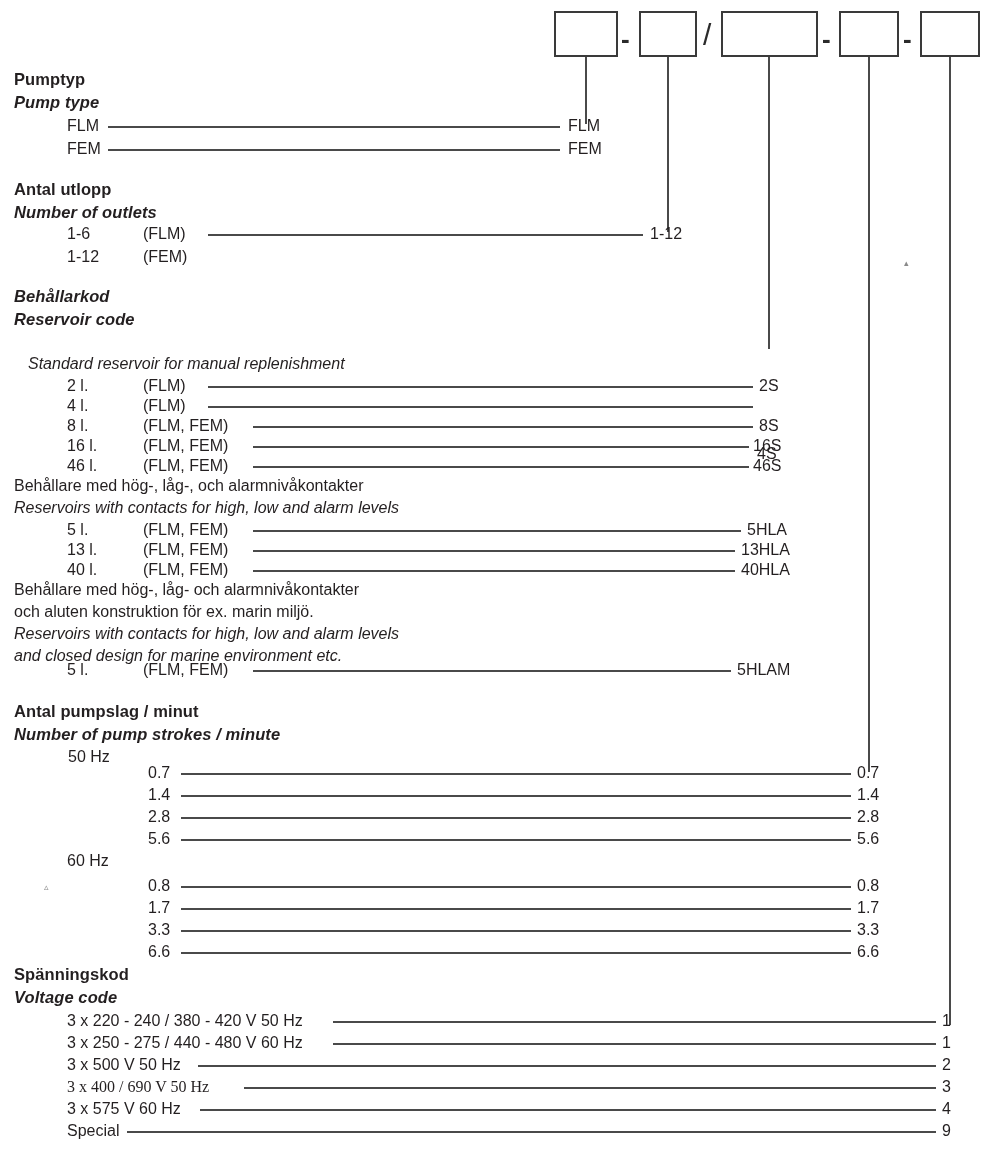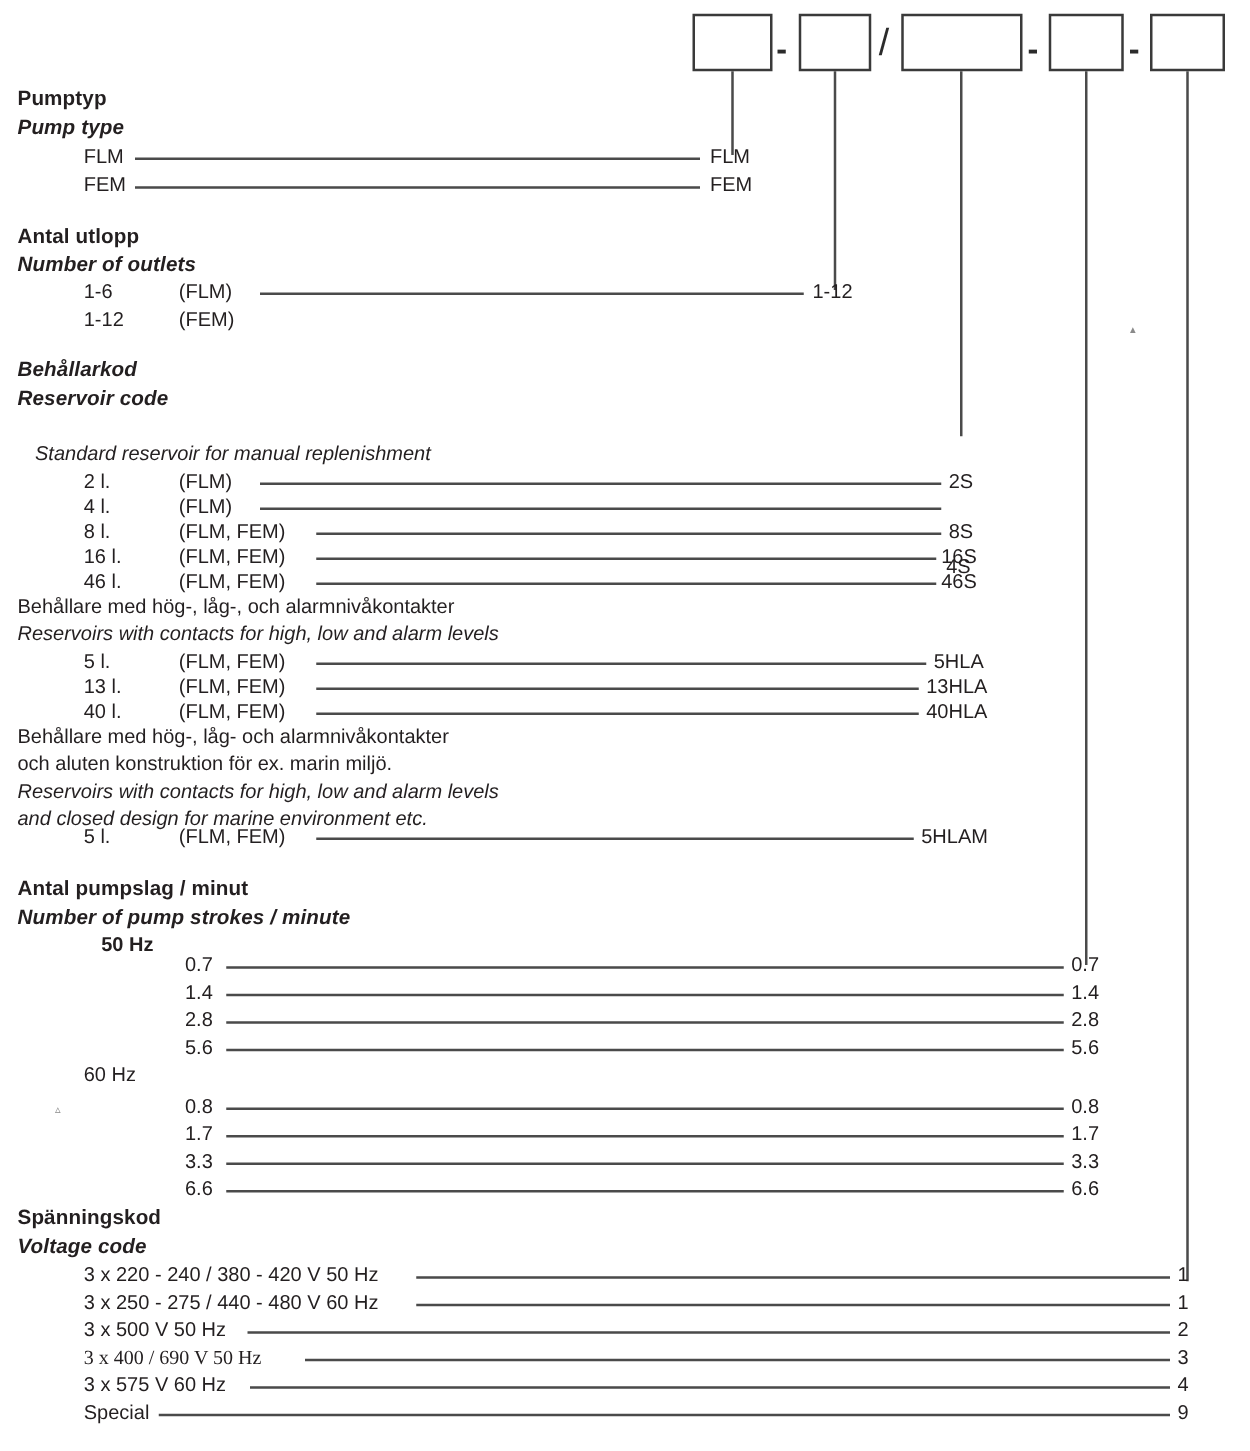--- a/index.html
+++ b/index.html
@@ -147,21 +147,21 @@
   <div class="t sub-en" style="left:14px;top:648px;">and closed design for marine environment etc.</div>
 
   <div class="t item" style="left:67px;top:662px;">5 l.</div>
   <div class="t item" style="left:143px;top:662px;">(FLM, FEM)</div>
   <div class="hline" style="left:253px;top:670px;width:478px;"></div>
   <div class="t code" style="left:737px;top:662px;">5HLAM</div>
 
   <div class="t hd-sv" style="left:14px;top:703px;">Antal pumpslag / minut</div>
   <div class="t hd-en" style="left:14px;top:726px;font-style:italic;">Number of pump strokes / minute</div>
 
-  <div class="t item" style="left:81px;top:749px;font-weight:bold;">50 Hz</div>
+  <div class="t item" style="left:68px;top:749px;">50 Hz</div>
 
   <div class="t item" style="left:148px;top:765px;">0.7</div>
   <div class="hline" style="left:181px;top:773px;width:670px;"></div>
   <div class="t code" style="left:857px;top:765px;">0.7</div>
 
   <div class="t item" style="left:148px;top:787px;">1.4</div>
   <div class="hline" style="left:181px;top:795px;width:670px;"></div>
   <div class="t code" style="left:857px;top:787px;">1.4</div>
 
   <div class="t item" style="left:148px;top:809px;">2.8</div>

